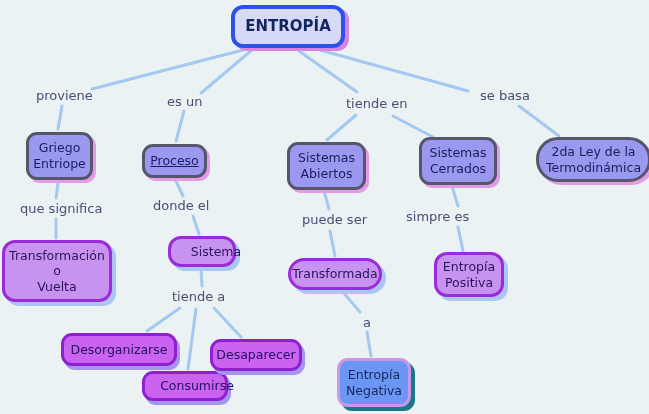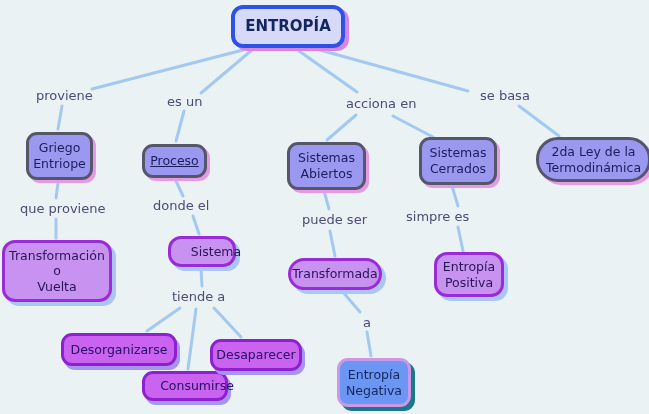--- a/index.html
+++ b/index.html
@@ -70,23 +70,23 @@
       <line x1="458" y1="227" x2="463" y2="251"></line>
       <line x1="320" y1="50" x2="468" y2="91"></line>
       <line x1="519" y1="106" x2="559" y2="136"></line>
     </g>
   </svg>
 
   <div class="node n-title" style="left:231px;top:5px;width:114px;height:43px;">ENTROPÍA</div>
 
   <div class="edge-label" style="left:36px;top:88px;">proviene</div>
   <div class="edge-label" style="left:167px;top:94px;">es un</div>
-  <div class="edge-label" style="left:346px;top:96px;">acciona en</div>
+  <div class="edge-label" style="left:346px;top:96px;">tiende en</div>
   <div class="edge-label" style="left:480px;top:88px;">se basa</div>
-  <div class="edge-label" style="left:20px;top:201px;">que proviene</div>
+  <div class="edge-label" style="left:20px;top:201px;">que significa</div>
   <div class="edge-label" style="left:153px;top:198px;">donde el</div>
   <div class="edge-label" style="left:302px;top:212px;">puede ser</div>
   <div class="edge-label" style="left:406px;top:209px;">simpre es</div>
   <div class="edge-label" style="left:172px;top:289px;">tiende a</div>
   <div class="edge-label" style="left:363px;top:315px;">a</div>
 
   <div class="node n-l1" style="left:26px;top:132px;width:67px;height:48px;">Griego
 Entriope</div>
   <div class="node n-l1" style="left:142px;top:144px;width:65px;height:34px;text-decoration:underline;">Proceso</div>
   <div class="node n-l1" style="left:287px;top:142px;width:79px;height:48px;">Sistemas

